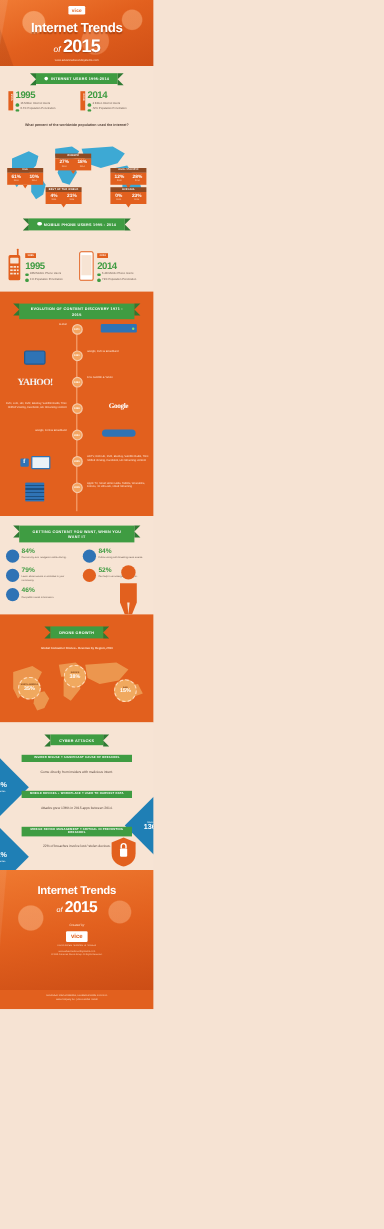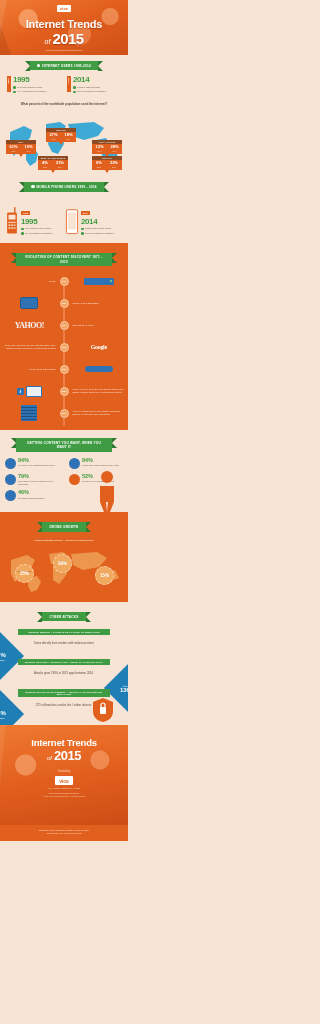--- a/index.html
+++ b/index.html
@@ -111,21 +111,21 @@
   .newPhone{ width:14px; flex:0 0 auto; }
   .phoneInfo{ flex:1; }
   .phoneTag{ background:#e2601e; color:#fff; font-size:2px; font-weight:bold; padding:1px 2px; display:inline-block; letter-spacing:.2px;}
   .phoneNum{ color:#3f9c42; font-weight:bold; font-size:8px; line-height:1.05; letter-spacing:-.4px; }
 
   
   .tlSection{ background:#e2601e; padding:4px 0 6px; position:relative; }
   .tlSection .ribbon{ background:#3f9c42; }
   .tlSection .ribbon:before,.tlSection .ribbon:after{ border-top-color:#2f7a33; border-bottom-color:#2f7a33; }
   .tlLine{ position:absolute; left:50%; top:34px; bottom:4px; width:1px; background:#f6a271; transform:translateX(-50%); }
-  .tlRow{ position:relative; display:flex; align-items:center; min-height:22px; padding:0 3px; }
+  .tlRow{ position:relative; display:flex; align-items:flex-start; min-height:22px; padding:0 3px; }
   .tlLeft{ flex:1; text-align:right; padding-right:4px; }
   .tlRight{ flex:1; text-align:left; padding-left:4px; }
   .tlNode{
     position:relative; z-index:3; flex:0 0 auto; width:9px; height:9px; border-radius:50%;
     background:#f4a460; color:#fff; font-size:2.1px; font-weight:bold;
     display:flex; align-items:center; justify-content:center; border:1px solid #f6c9a8;
   }
   .tlTxt{ font-size:2.2px; color:#ffe6d6; line-height:1.35; }
   .tlArt{ display:flex; justify-content:center; align-items:center; }
 

